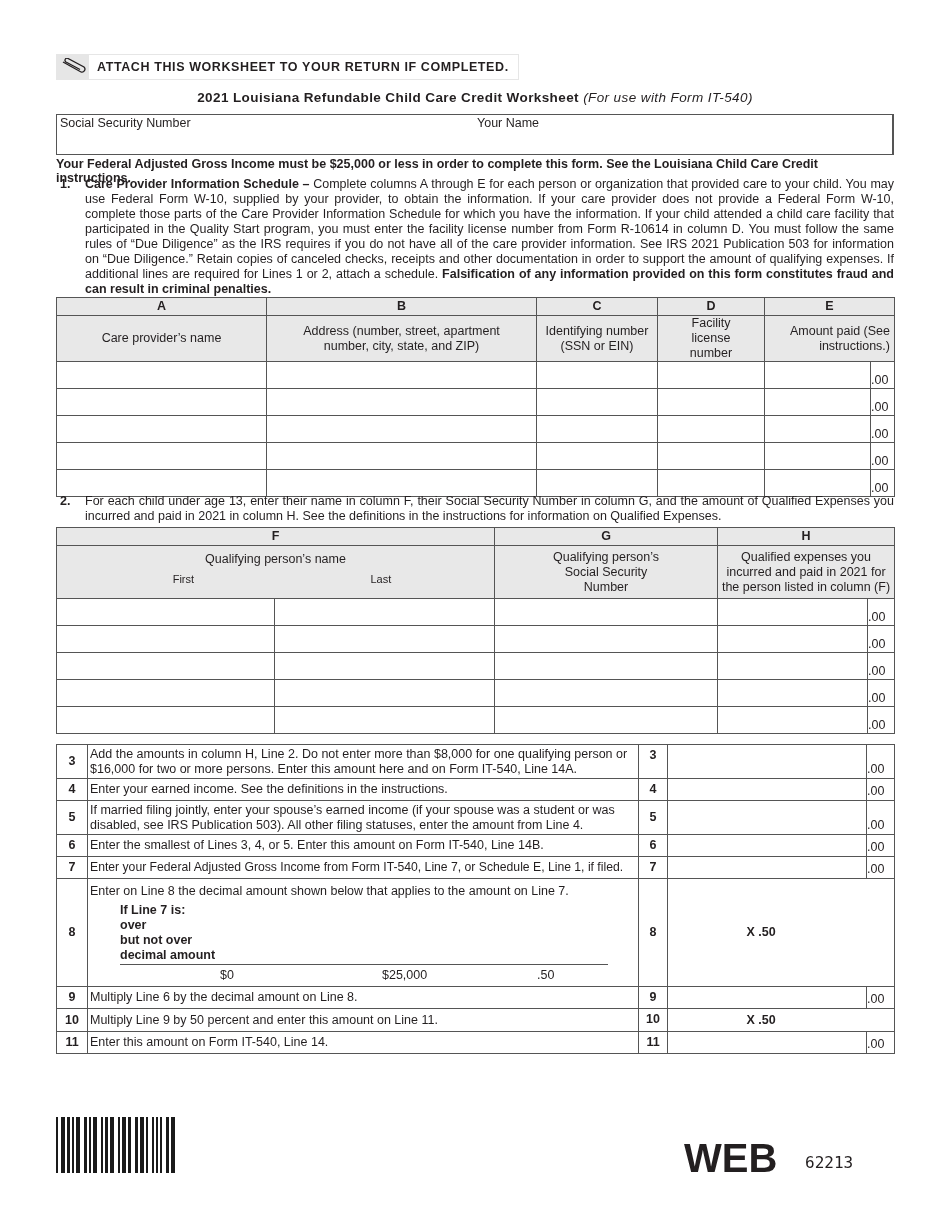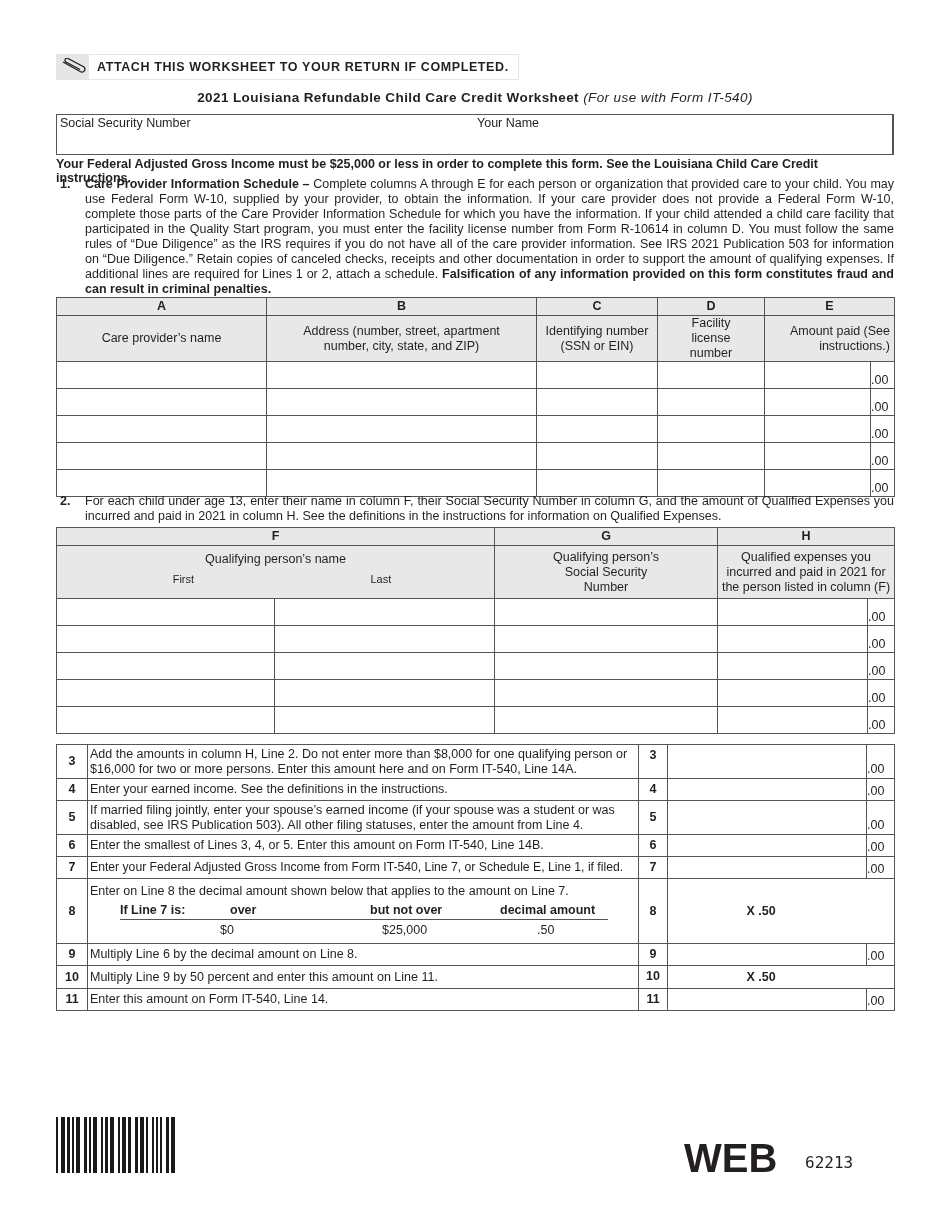--- a/index.html
+++ b/index.html
@@ -36,21 +36,21 @@
 
   .lines td { font-size: 12.5px; line-height: 15px; }
   .lines .ln { width: 31px; text-align: center; font-weight: bold; }
   .lines .desc { padding: 1px 2px; }
   .lines .ln2 { width: 29px; text-align: center; font-weight: bold; vertical-align: top; padding-top: 3px; }
   .lines .amt { width: 197px; }
   .lines .cents { width: 28px; }
   .xmult { font-weight: bold; font-size: 19px; text-align: center; }
   .dectable { margin: 4px 0 2px 30px; width: 488px; }
   .dectable .row { display: flex; }
-  .dectable .row.h { font-weight: bold; border-bottom: 1px solid #555; padding-bottom: 1px; }
+  .dectable .row.h { font-weight: bold; border-bottom: 1px solid #555; padding-bottom: 1px; flex-direction: column; }
   .dectable .row span { display: inline-block; }
 
   .barcode { left: 56px; top: 1117px; height: 56px; display: flex; align-items: stretch; }
   .barcode i { display: block; height: 100%; background: #1a1a1a; margin-right: 2px; }
   .web { left: 684px; top: 1136px; font-weight: bold; font-size: 40px; letter-spacing: 0px; }
   .code { left: 805px; top: 1153px; font-family: "DejaVu Sans Mono", monospace; font-weight: normal; font-size: 16px; }
 </style>
 </head>
 <body>
 

